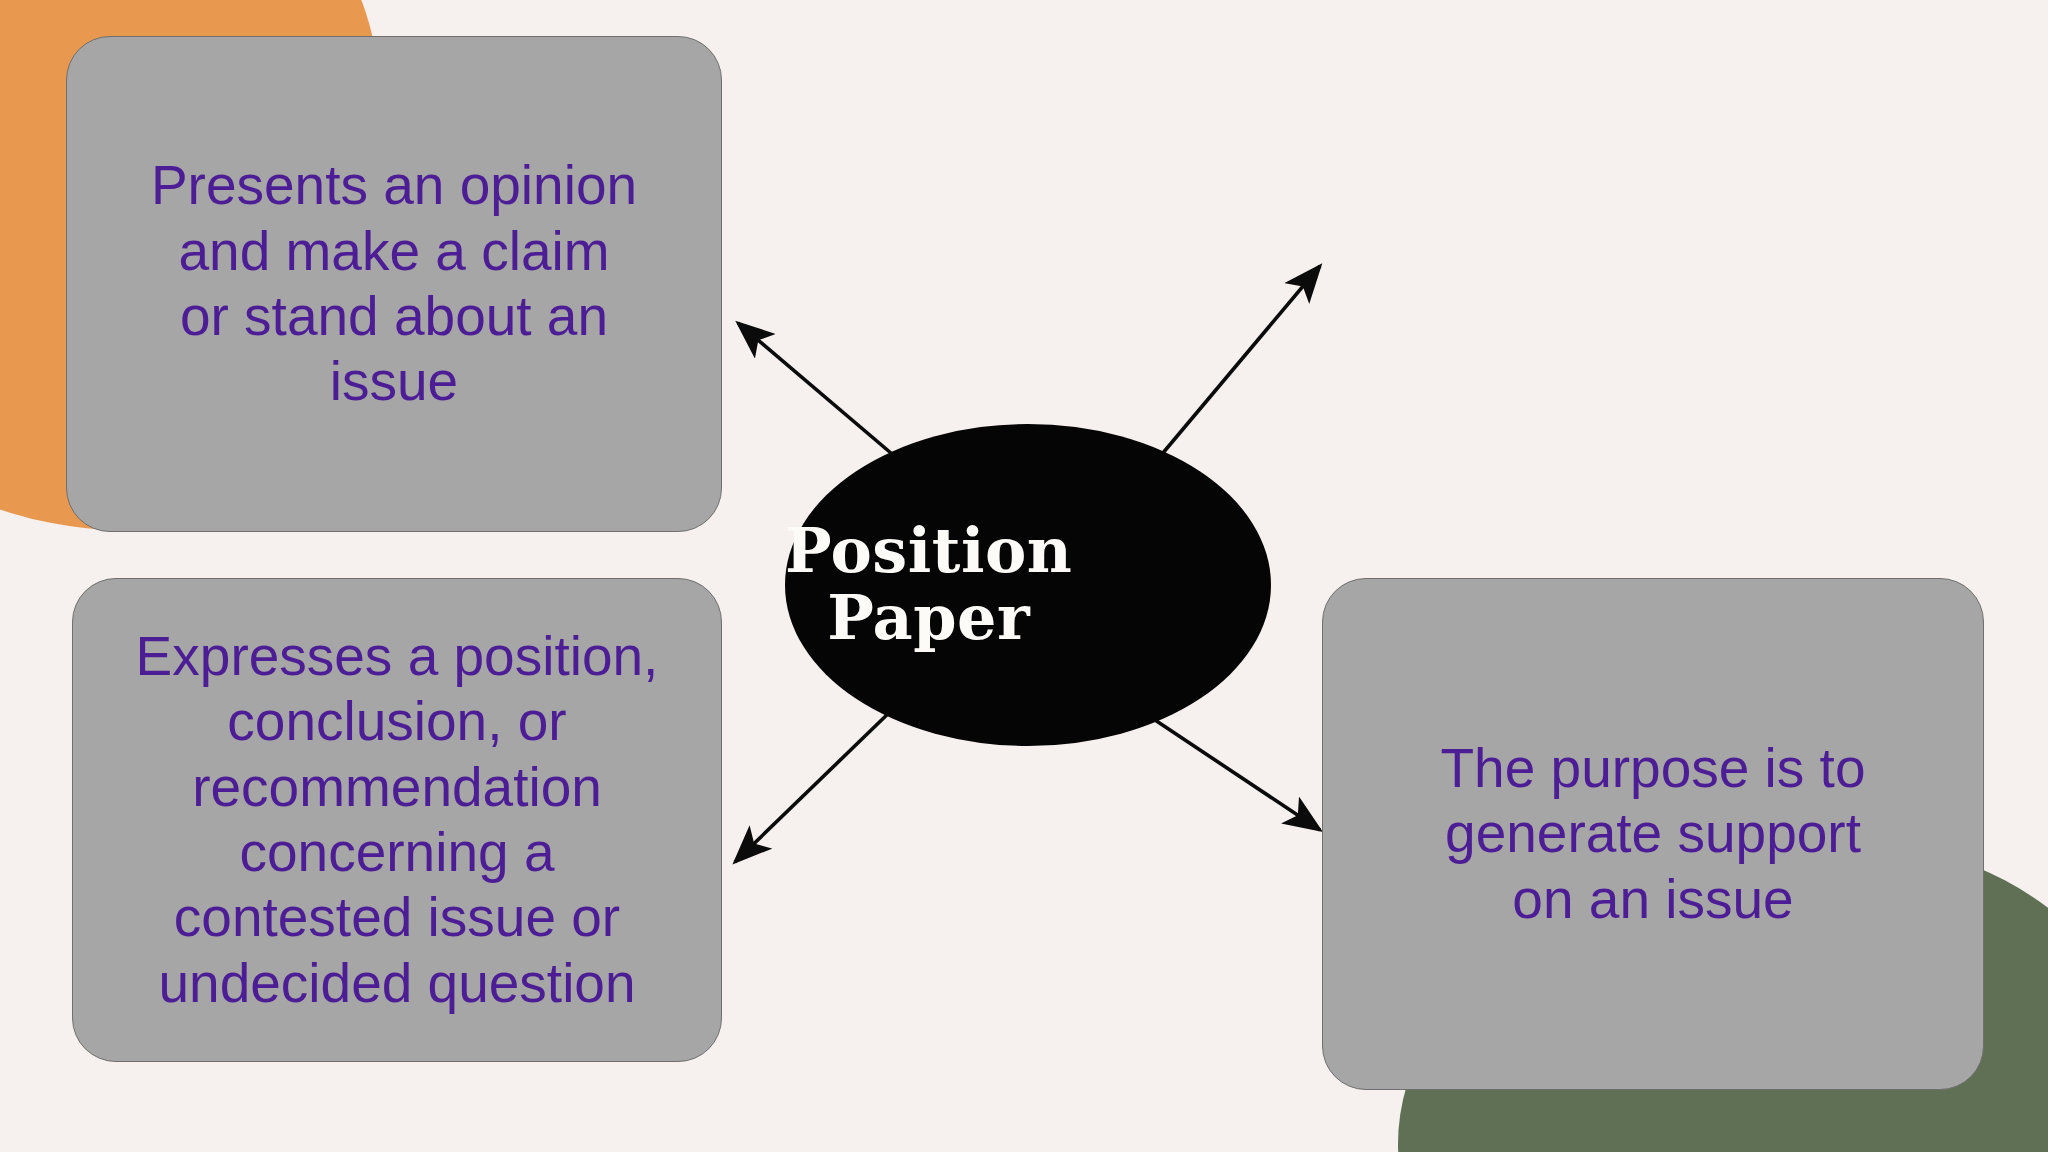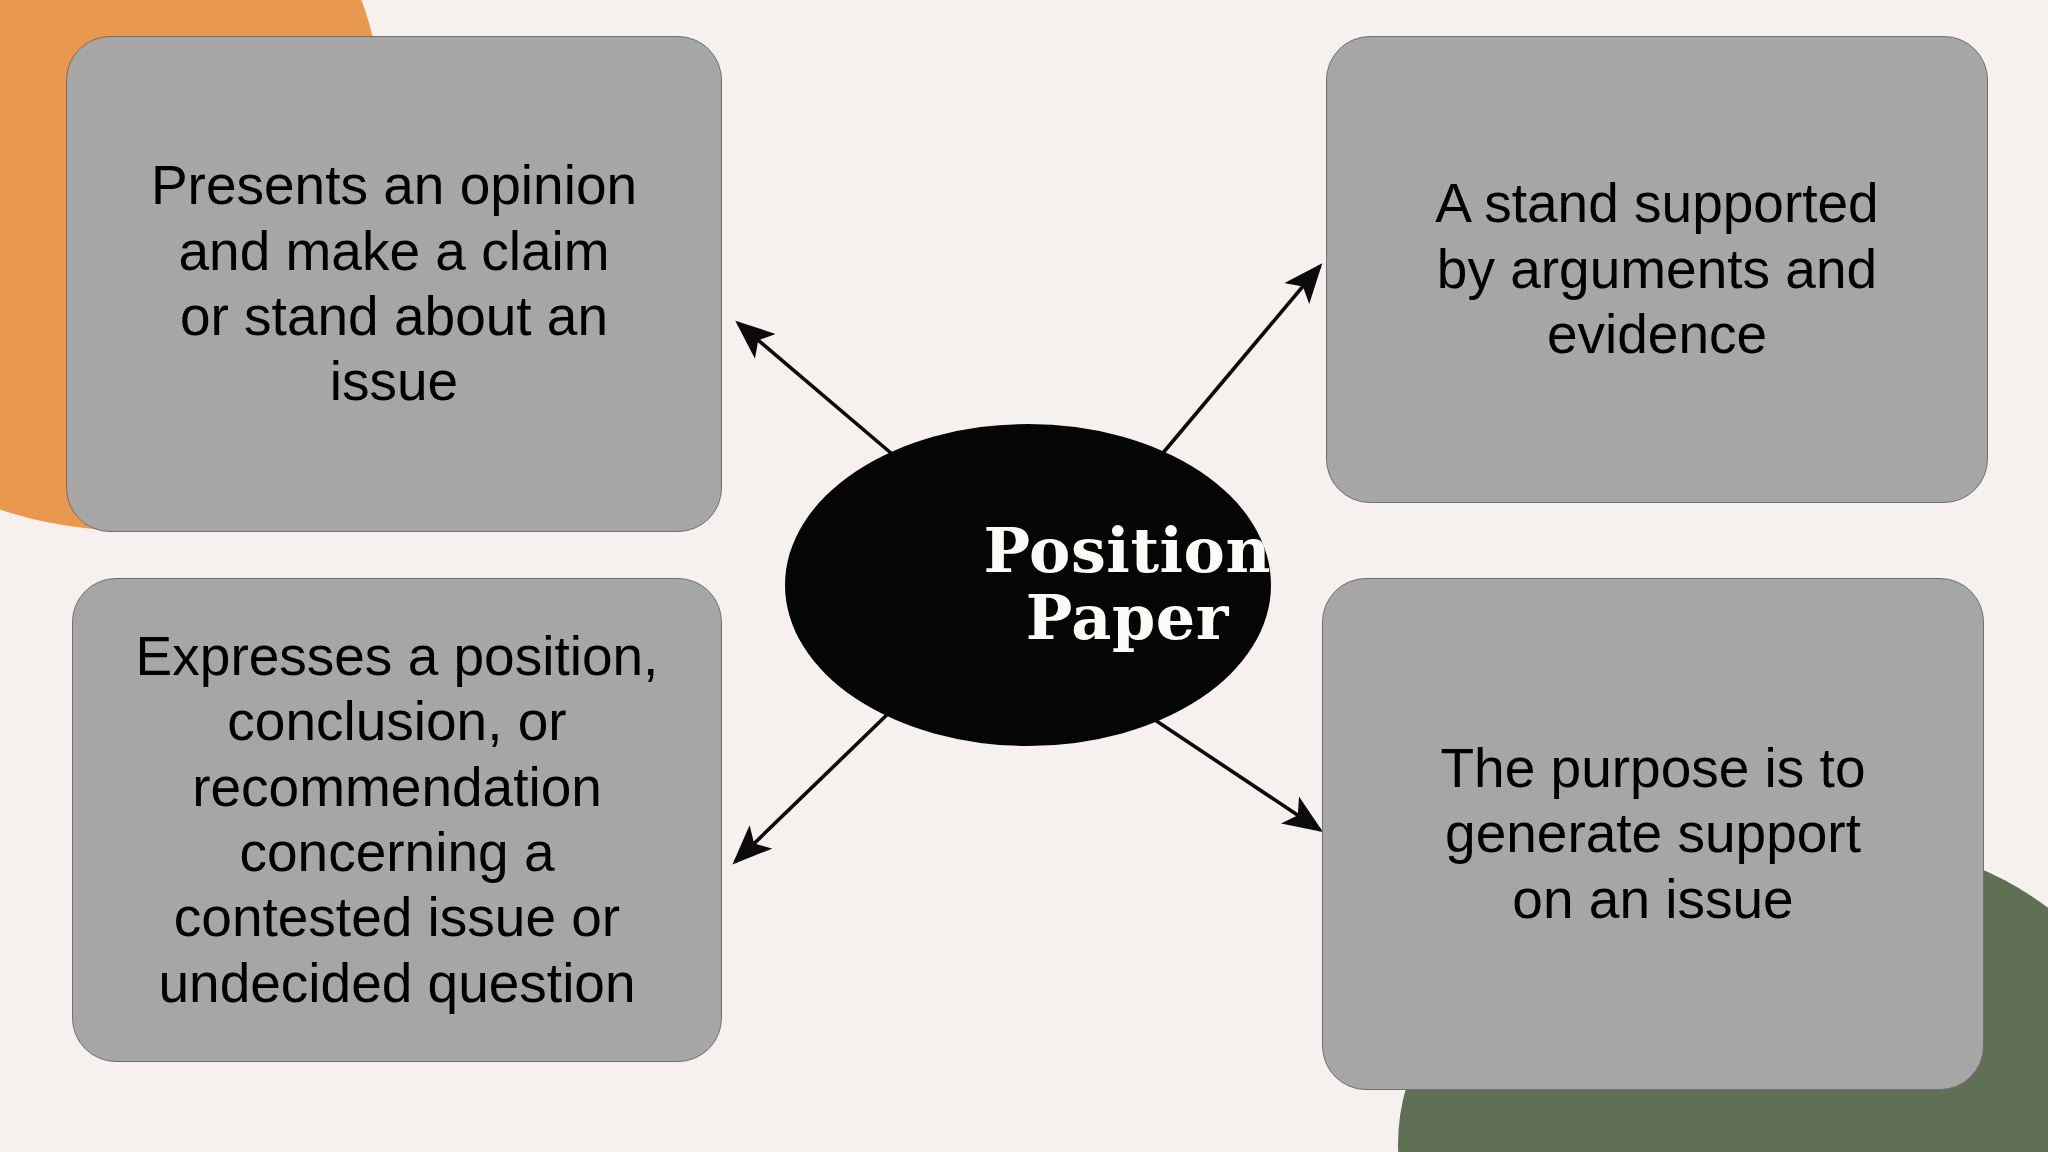--- a/index.html
+++ b/index.html
@@ -60,21 +60,21 @@
   #center-node {
     position: absolute;
     left: 785px;
     top: 424px;
     width: 486px;
     height: 322px;
     background: #050505;
     border-radius: 50%;
     display: flex;
     align-items: center;
-    justify-content: flex-end;
+    justify-content: flex-start;
     z-index: 5;
   }
   #center-node .label {
     color: #fdfbf7;
     font-family: "DejaVu Serif", serif;
     font-weight: bold;
     font-size: 62px;
     line-height: 1.08;
     text-align: center;
     letter-spacing: 0.5px;
@@ -88,21 +88,21 @@
     background: #a6a6a6;
     border: 1.5px solid #6f6f6f;
     border-radius: 44px;
     display: flex;
     align-items: center;
     justify-content: center;
     padding: 18px 34px;
     z-index: 4;
   }
   .concept-box .box-text {
-    color: #000000;
+    color: #4c1d95;
     font-family: "Liberation Sans", sans-serif;
     font-size: 55px;
     line-height: 1.19;
     text-align: center;
     white-space: pre-line;
   }
 
   #box-top-left      { left: 66px;   top: 36px;   width: 656px; height: 496px; }
   #box-top-right     { left: 1326px; top: 36px;   width: 662px; height: 467px; }
   #box-bottom-left   { left: 72px;   top: 578px;  width: 650px; height: 484px; }
@@ -129,25 +129,20 @@
     <line x1="1140" y1="710" x2="1320" y2="830" stroke="#0b0b0b" stroke-width="3.6" marker-end="url(#arrowhead)"></line>
   </svg>
 
   <div class="concept-box" id="box-top-left">
     <span class="box-text">Presents an opinion
 and make a claim
 or stand about an
 issue</span>
   </div>
 
-  <div class="concept-box" id="box-top-right">
-    <span class="box-text">A stand supported
-by arguments and
-evidence</span>
-  </div>
 
   <div class="concept-box" id="box-bottom-left">
     <span class="box-text">Expresses a position,
 conclusion, or
 recommendation
 concerning a
 contested issue or
 undecided question</span>
   </div>
 

